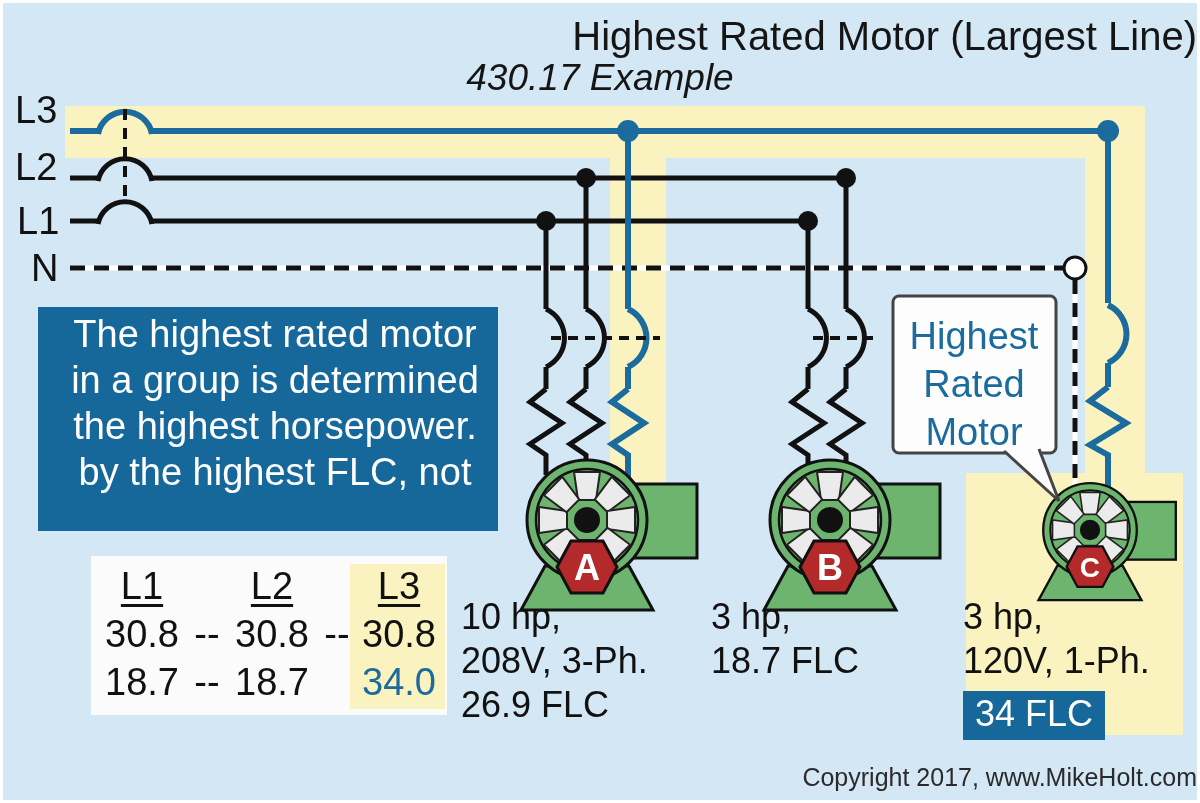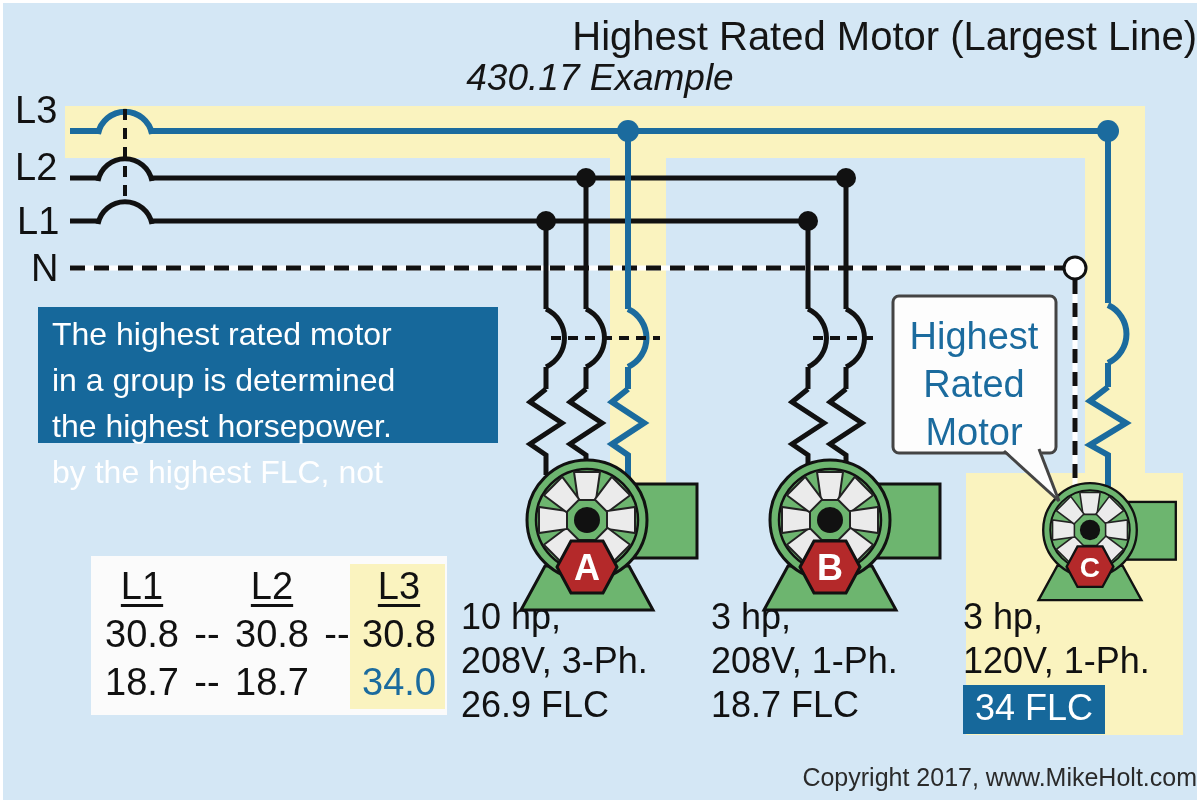--- a/index.html
+++ b/index.html
@@ -12,40 +12,40 @@
   .hl{position:absolute;background:#faf3bf;}
   #wiring{position:absolute;left:0;top:0;width:1200px;height:803px;}
   svg text{font-family:"Liberation Sans",sans-serif;}
 
   .title{left:0;top:10px;width:1194px;text-align:right;font-size:40px;line-height:46px;color:#151515;}
   .subtitle{left:0;top:54px;width:1194px;text-align:center;font-size:37px;line-height:42px;font-style:italic;color:#151515;}
 
   .buslabel{font-size:38px;line-height:38px;color:#111;}
 
   .infobox{
-    left:35px;top:304px;width:460px;height:136px;background:#16689b;color:#fff;
-    font-size:32px;line-height:46px;padding:4px 0 0 14px;box-sizing:border-box;
+    left:35px;top:304px;width:460px;height:224px;background:#16689b;color:#fff;
+    font-size:38px;line-height:46px;padding:4px 0 0 14px;box-sizing:border-box;text-align:center;
   }
 
   .callout-tspan{fill:#1b6b9e;font-size:38px;}
 
   .datatable{
     left:88px;top:553px;width:356px;height:159px;background:#fbfbfb;
     box-sizing:border-box;padding:6px 8px;
   }
   .yellowcol{position:absolute;left:259px;top:8px;width:95px;height:145px;background:#faf3bf;}
   .tgrid{position:relative;display:grid;grid-template-columns:86px 44px 86px 44px 80px;
     grid-auto-rows:48px;align-items:center;font-size:38px;line-height:44px;}
   .tgrid .hdr{text-decoration:underline;text-underline-offset:5px;text-decoration-thickness:3px;text-align:center;}
   .tgrid .num{text-align:center;}
   .tgrid .dash{text-align:center;}
   .blueval{color:#1b6b9e;}
 
   .motorlabel{top:592px;font-size:36px;line-height:44px;color:#111;}
-  .flc-badge{display:inline-block;background:#16689b;color:#fff;padding:1px 12px 4px 12px;margin-top:2px;}
+  .flc-badge{display:inline-block;background:#16689b;color:#fff;padding:1px 12px 4px 12px;margin-top:8px;}
 
   .copyright{left:0;top:760px;width:1194px;text-align:right;font-size:25px;color:#2a2a2a;}
 
   .grn{fill:#6db56f;stroke:#111;stroke-width:3;}
   .blade{fill:#ebebeb;stroke:#222;stroke-width:2;}
   .badgehex{fill:#b4292a;stroke:#111;stroke-width:3;}
   .badgetxt{fill:#fff;font-size:36px;font-weight:bold;text-anchor:middle;}
   .wk{stroke:#111;stroke-width:5;fill:none;}
   .wb{stroke:#1b6b9e;stroke-width:6;fill:none;}
   .arck{stroke:#111;stroke-width:5;fill:none;}
@@ -205,21 +205,20 @@
     </div>
   </div>
 
   <div class="abs motorlabel" style="left:458px;width:260px;">
     <div>10 hp,</div>
     <div>208V, 3-Ph.</div>
     <div>26.9 FLC</div>
   </div>
   <div class="abs motorlabel" style="left:708px;width:260px;">
     <div>3 hp,</div>
-    <div>208V, 1-Ph.</div>
     <div>18.7 FLC</div>
   </div>
   <div class="abs motorlabel" style="left:960px;width:228px;">
     <div>3 hp,</div>
     <div>120V, 1-Ph.</div>
     <div><span class="flc-badge">34 FLC</span></div>
   </div>
 
   <div class="abs copyright">Copyright 2017, www.MikeHolt.com</div>
 

